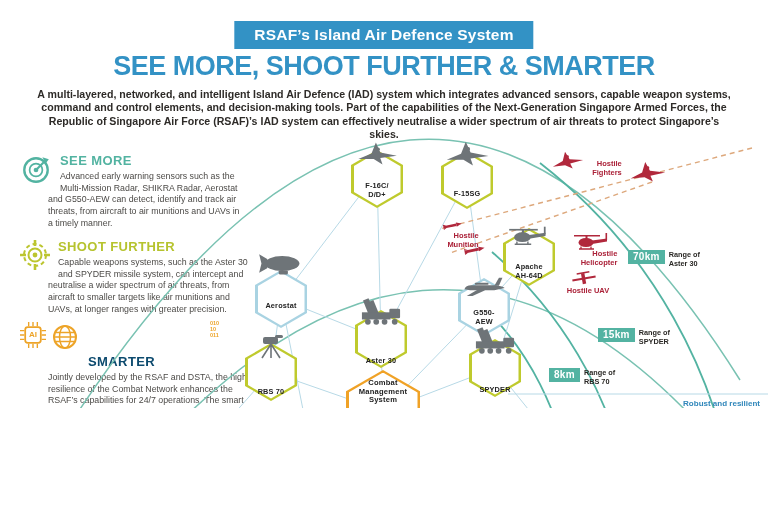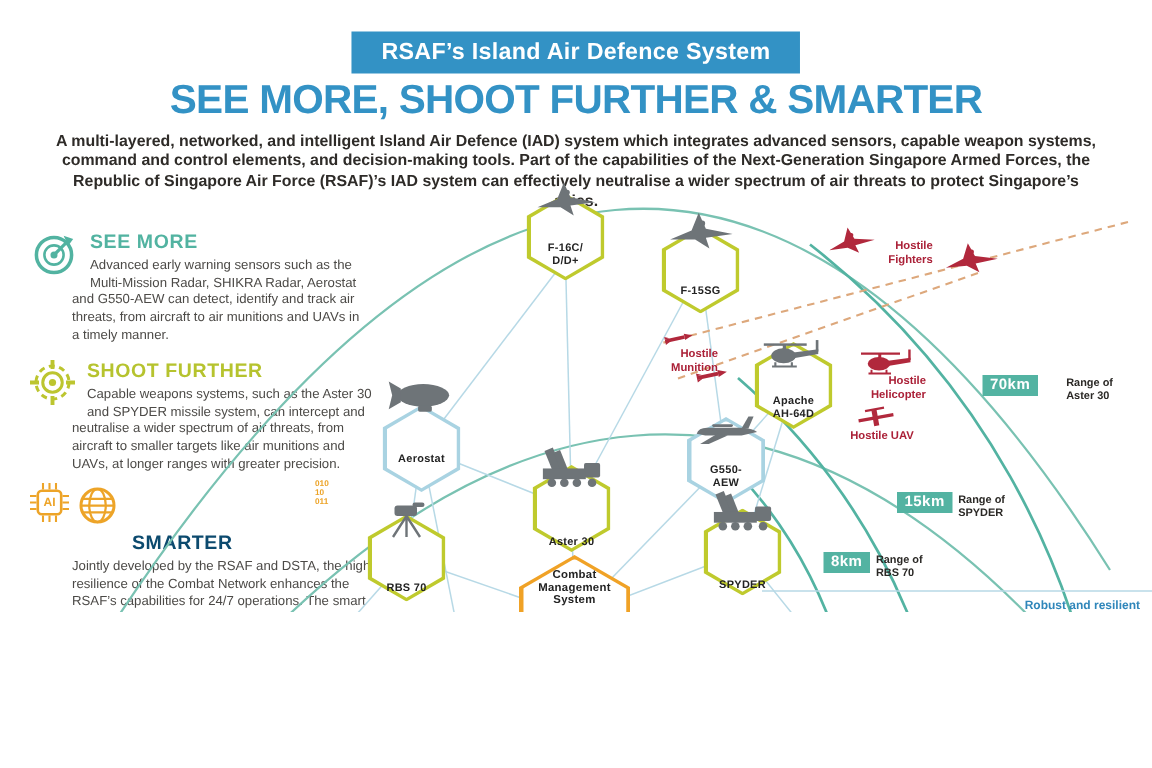--- a/index.html
+++ b/index.html
@@ -254,21 +254,21 @@
     <svg class="icon" width="30" height="30" style="color:#eda428">
         <use href="#i-globe"></use>
       </svg>
     <div class="sec-title">SMARTER</div>
     <div class="sec-body">Jointly developed by the RSAF and DSTA, the high resilience of the Combat Network enhances the RSAF’s capabilities for 24/7 operations. The smart Combat Management System and the Decision Support Systems feature Artificial Intelligence and Data Analytics to enable faster and better decision-making to decisively neutralise threats.</div>
   </div>
   <div class="binary">010
 10
 011</div>
 
-  <div class="node" style="left:377px;top:158px;">
+  <div class="node" style="left:377px;top:179px;">
     <div class="hex lime">
       <svg class="veh" style="top:-12px" width="44" height="29">
           <use href="#g-jet"></use>
         </svg>
       <div class="nlabel" style="bottom:9px">F-16C/
 D/D+</div>
     </div>
   </div>
 
   <div class="node" style="left:467px;top:180px;">
@@ -405,21 +405,21 @@
       <use href="#g-heli"></use>
     </svg>
   <div class="hostile-label" style="left:599px;top:258px;">Hostile
 Helicopter</div>
 
   <svg class="hostile-veh" style="left:571px;top:271px;transform:rotate(-10deg)" width="26" height="15">
       <use href="#g-uav"></use>
     </svg>
   <div class="hostile-label" style="left:588px;top:290px;">Hostile UAV</div>
 
-  <div class="range-badge" style="left:655px;top:250px;gap:15px;">
+  <div class="range-badge" style="left:628px;top:250px;">
     <span class="range-pill">70km</span>
     <span class="range-cap">Range of
 Aster 30</span>
   </div>
   <div class="range-badge" style="left:598px;top:328px;">
     <span class="range-pill">15km</span>
     <span class="range-cap">Range of
 SPYDER</span>
   </div>
   <div class="range-badge" style="left:549px;top:368px;">

